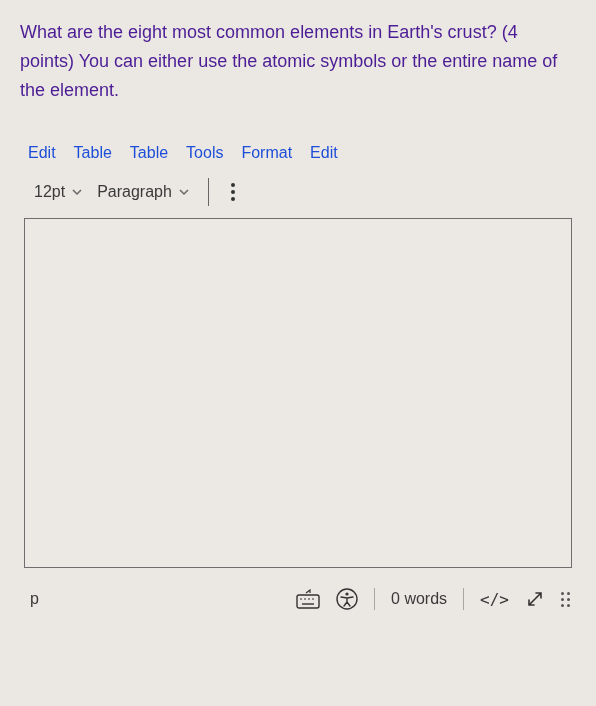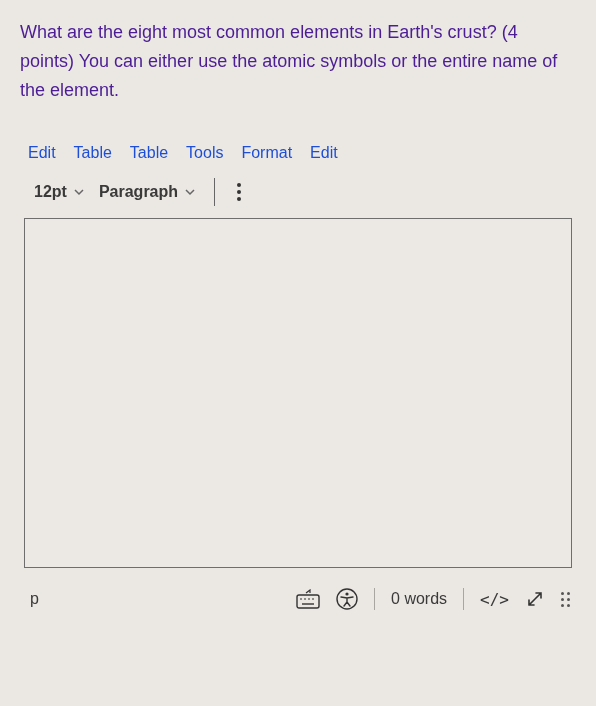--- a/index.html
+++ b/index.html
@@ -26,21 +26,20 @@
     padding: 0 8px 16px 8px;
   }
   .menubar-item { cursor: pointer; }
   .toolbar {
     display: flex;
     align-items: center;
     gap: 14px;
     padding: 0 8px 12px 14px;
     font-size: 16px;
     color: #3a3a3a;
-    font-weight: bold;
   }
   .dropdown {
     display: inline-flex;
     align-items: center;
     gap: 6px;
     cursor: pointer;
   }
   .chev {
     display: inline-flex;
   }

